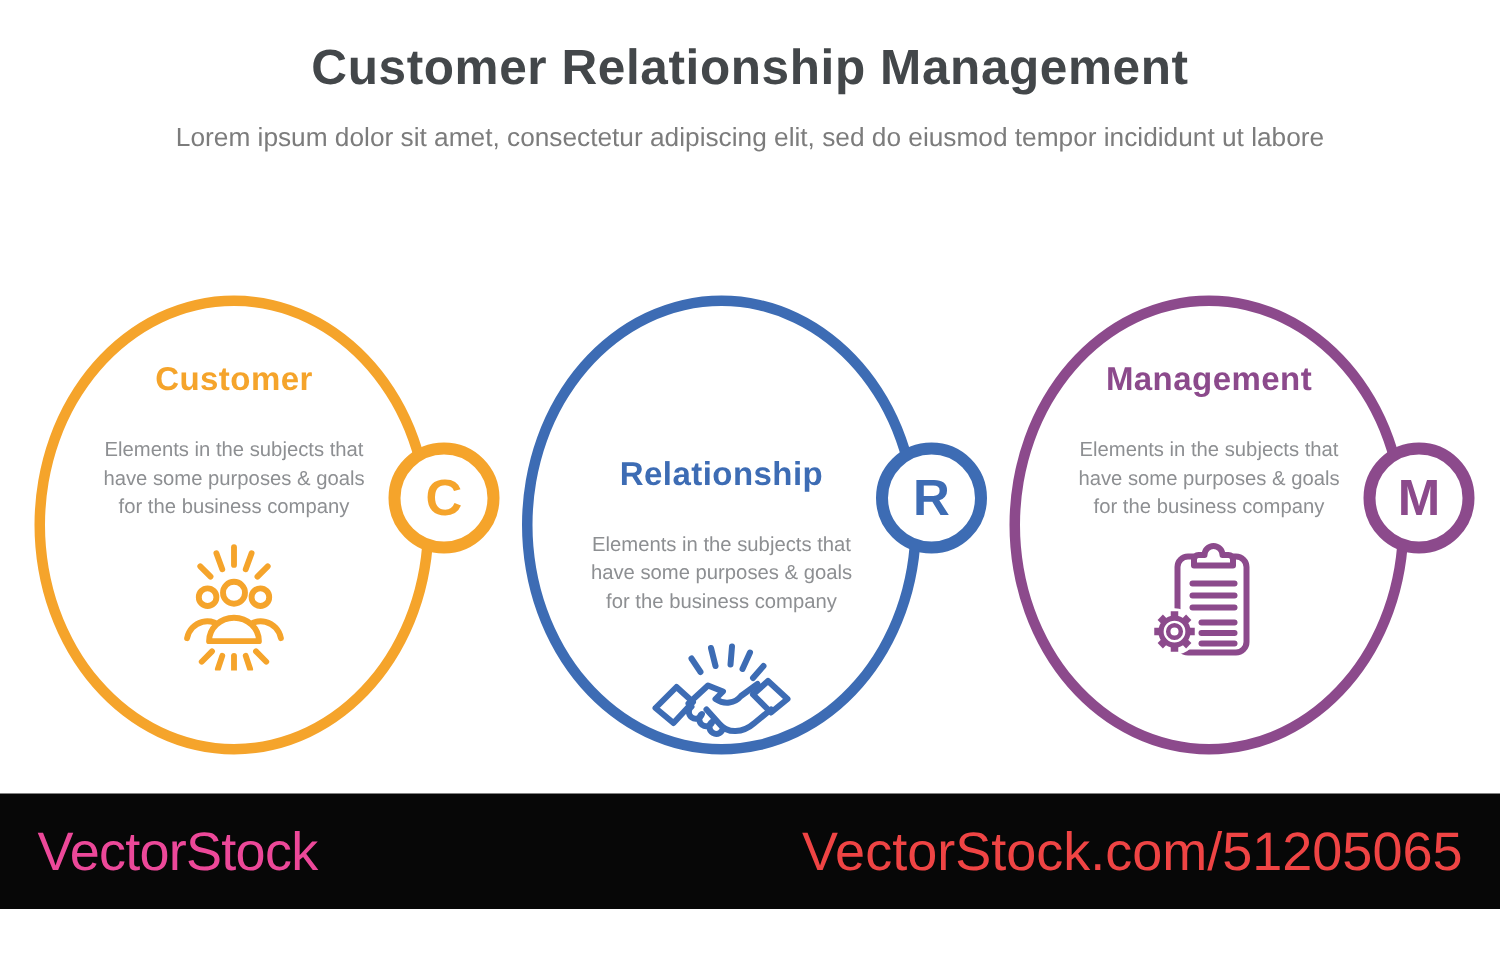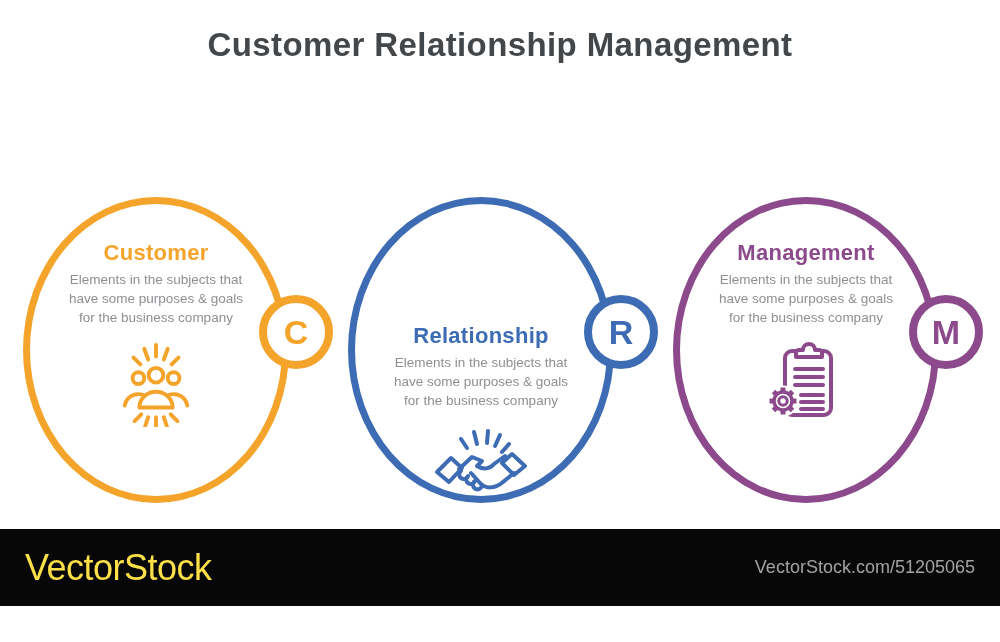--- a/index.html
+++ b/index.html
@@ -20,48 +20,49 @@
   .circle{
     position:absolute;top:197px;width:252px;height:256px;
     border:7px solid;border-radius:50%;background:#fff;
     display:flex;flex-direction:column;align-items:center;
     padding-top:36px;box-sizing:content-box;
   }
   .u1{left:23px;color:#f5a42b;}
   .u2{left:348px;color:#3d6cb4;}
   .u3{left:673px;color:#8c4a8c;}
   .c-label{font-size:22px;font-weight:bold;letter-spacing:.3px;text-align:center;line-height:26px;}
-  .c-desc{margin-top:4px;text-align:center;font-size:13.5px;line-height:19px;color:#8d8f92;}
+  .c-desc{margin-top:24px;text-align:center;font-size:13.5px;line-height:19px;color:#8d8f92;}
   .c-icon{margin-top:12px;display:flex;justify-content:center;}
   .c-icon svg{display:block;}
   
   .badge{
     position:absolute;top:295px;width:58px;height:58px;border:8px solid;border-radius:50%;
     background:#fff;display:flex;align-items:center;justify-content:center;
     font-size:34px;font-weight:bold;z-index:2;
   }
   .b1{left:259px;color:#f5a42b;}
   .b2{left:584px;color:#3d6cb4;}
   .b3{left:909px;color:#8c4a8c;}
   
   .wm{
     position:absolute;left:0;bottom:0;width:100%;height:77px;background:#070707;
     display:flex;align-items:center;justify-content:space-between;
     padding:0 25px;box-sizing:border-box;
   }
-  .wm-logo{color:#fde047;font-size:36px;letter-spacing:-.5px;}
-  .wm-url{color:#a3a3a3;font-size:18px;letter-spacing:0;}
+  .wm-logo{color:#ec4899;font-size:36px;letter-spacing:-.5px;}
+  .wm-url{color:#ef4444;font-size:36px;letter-spacing:0;}
 </style>
 </head>
 <body>
 
 <div class="canvas">
 
   <div class="title">Customer Relationship Management</div>
   <div class="subtitle">
+    <div>Lorem ipsum dolor sit amet, consectetur adipiscing elit, sed do eiusmod tempor incididunt ut labore</div>
   </div>
 
   <div class="circle u1" style="color: rgb(245, 164, 43);">
     <div class="c-label">Customer</div>
     <div class="c-desc">
       <div>Elements in the subjects that</div>
       <div>have  some purposes &amp; goals</div>
       <div>for the  business company</div>
     </div>
     <div class="c-icon">

